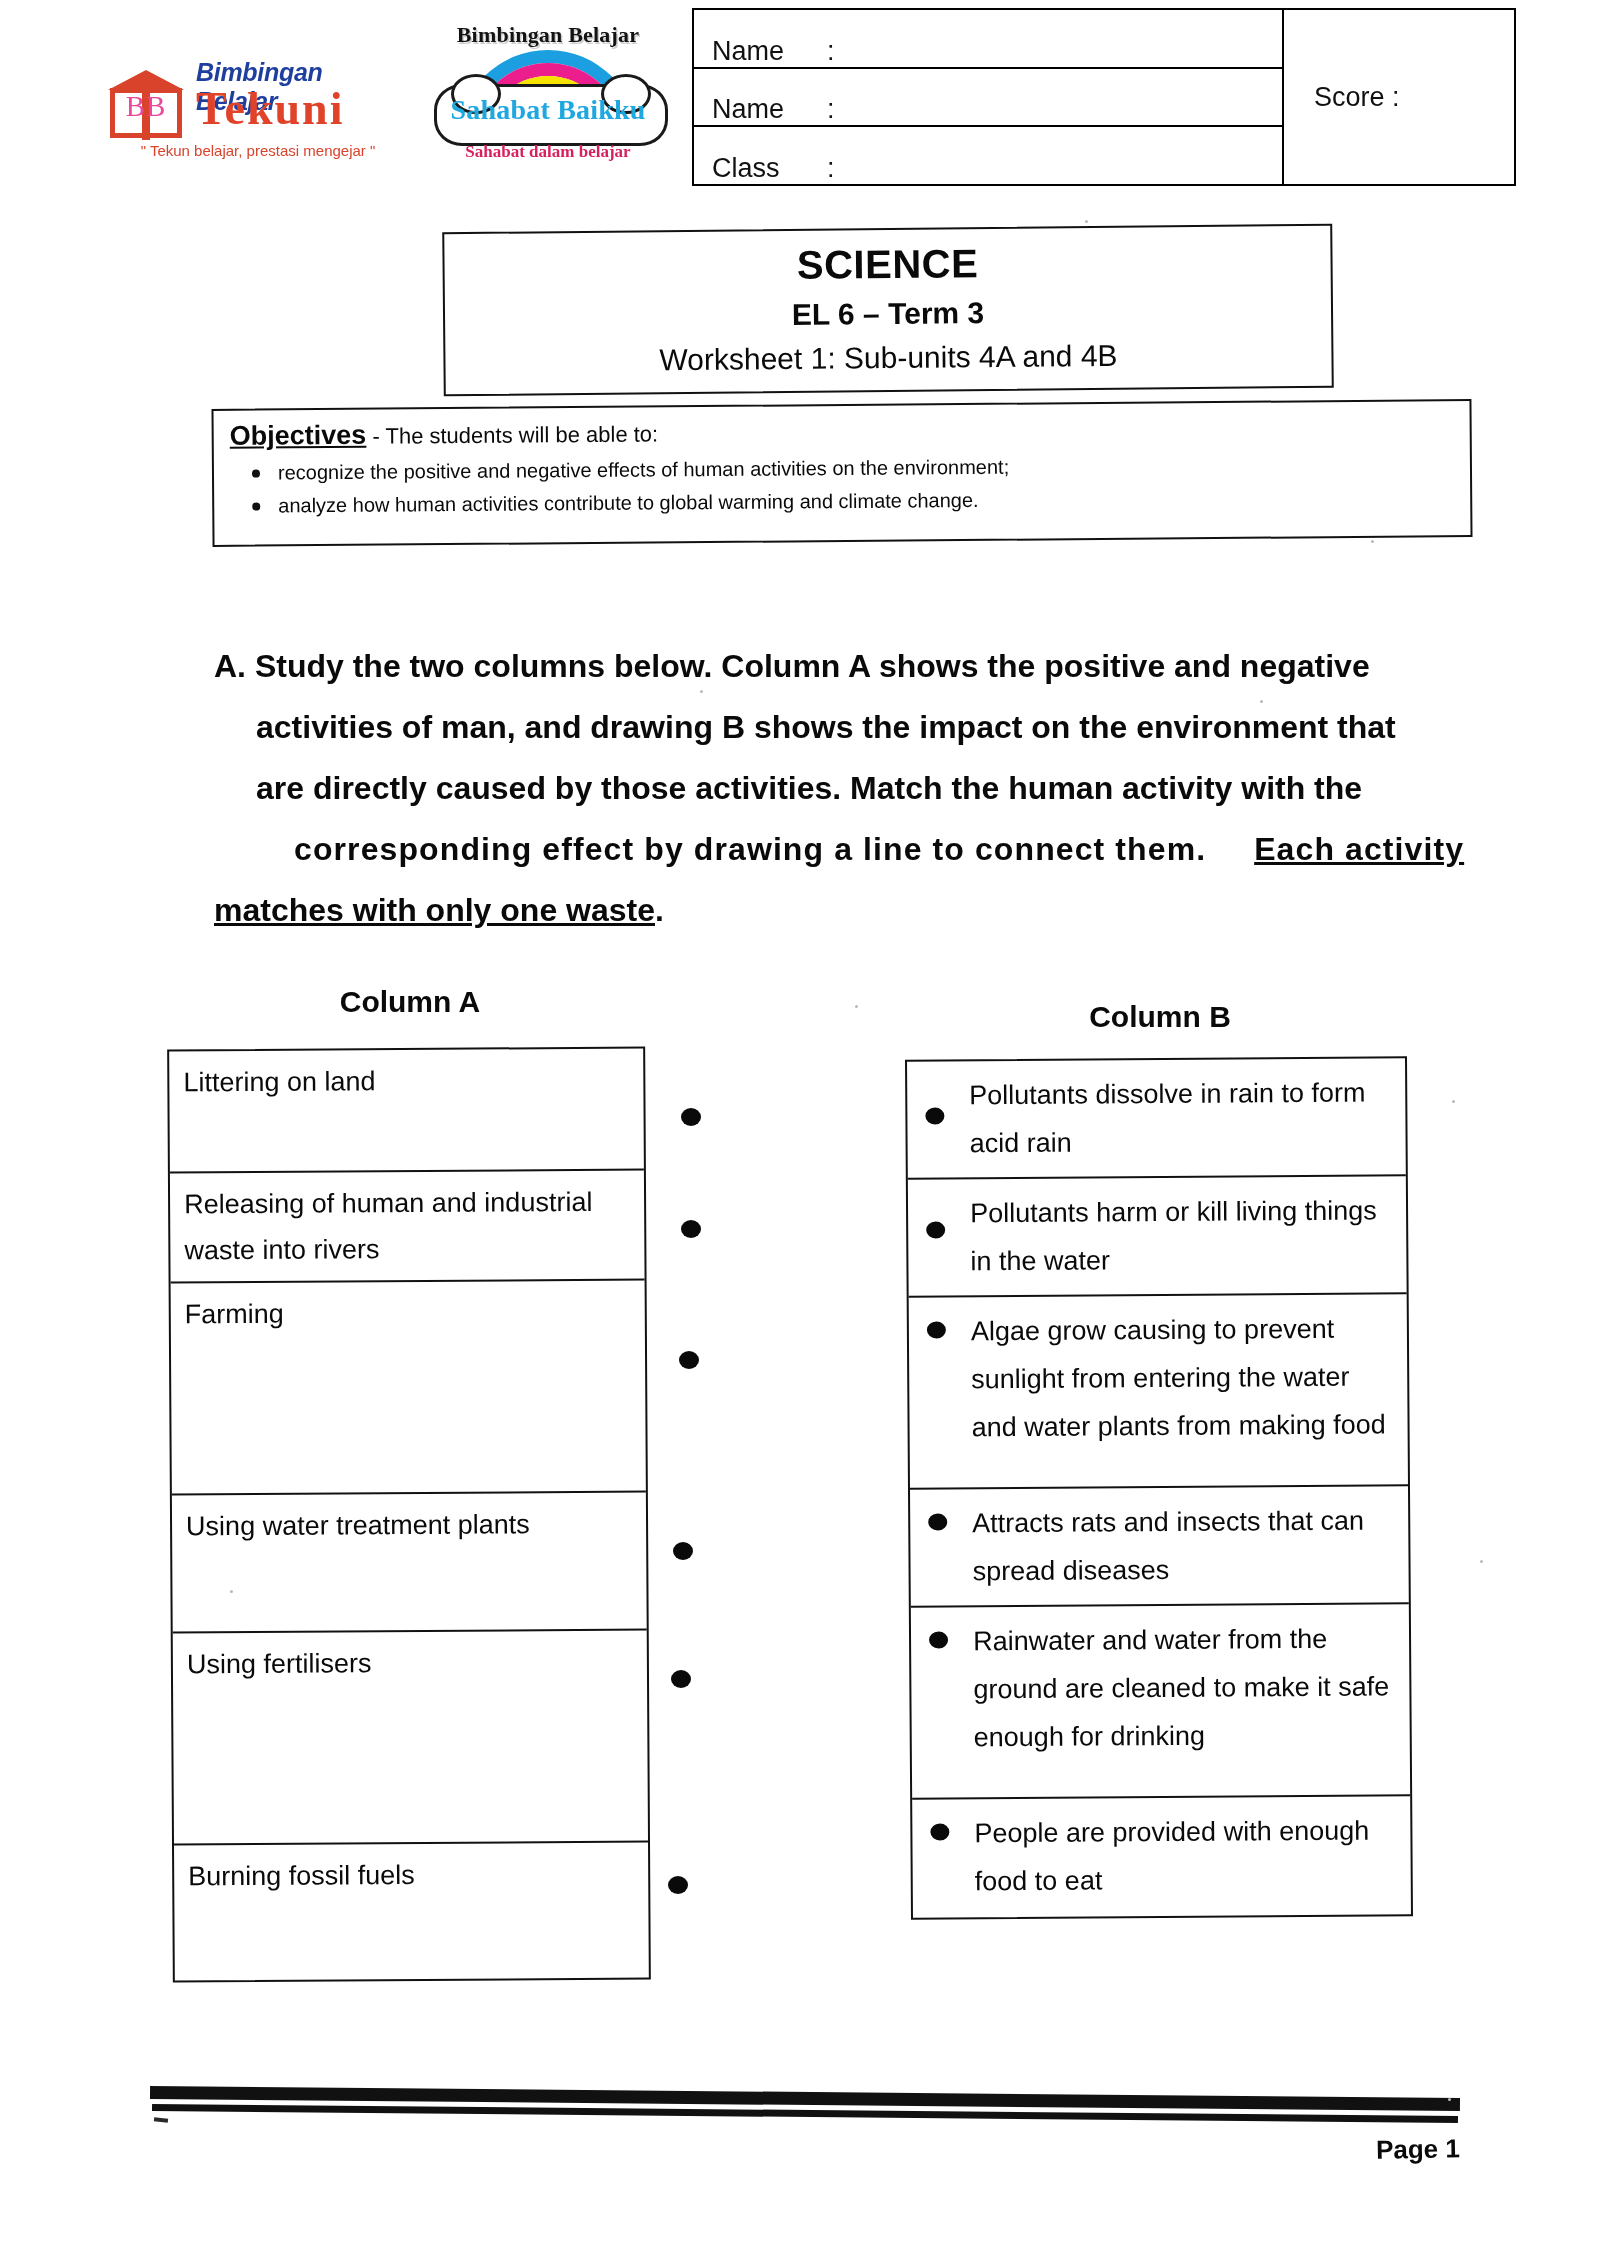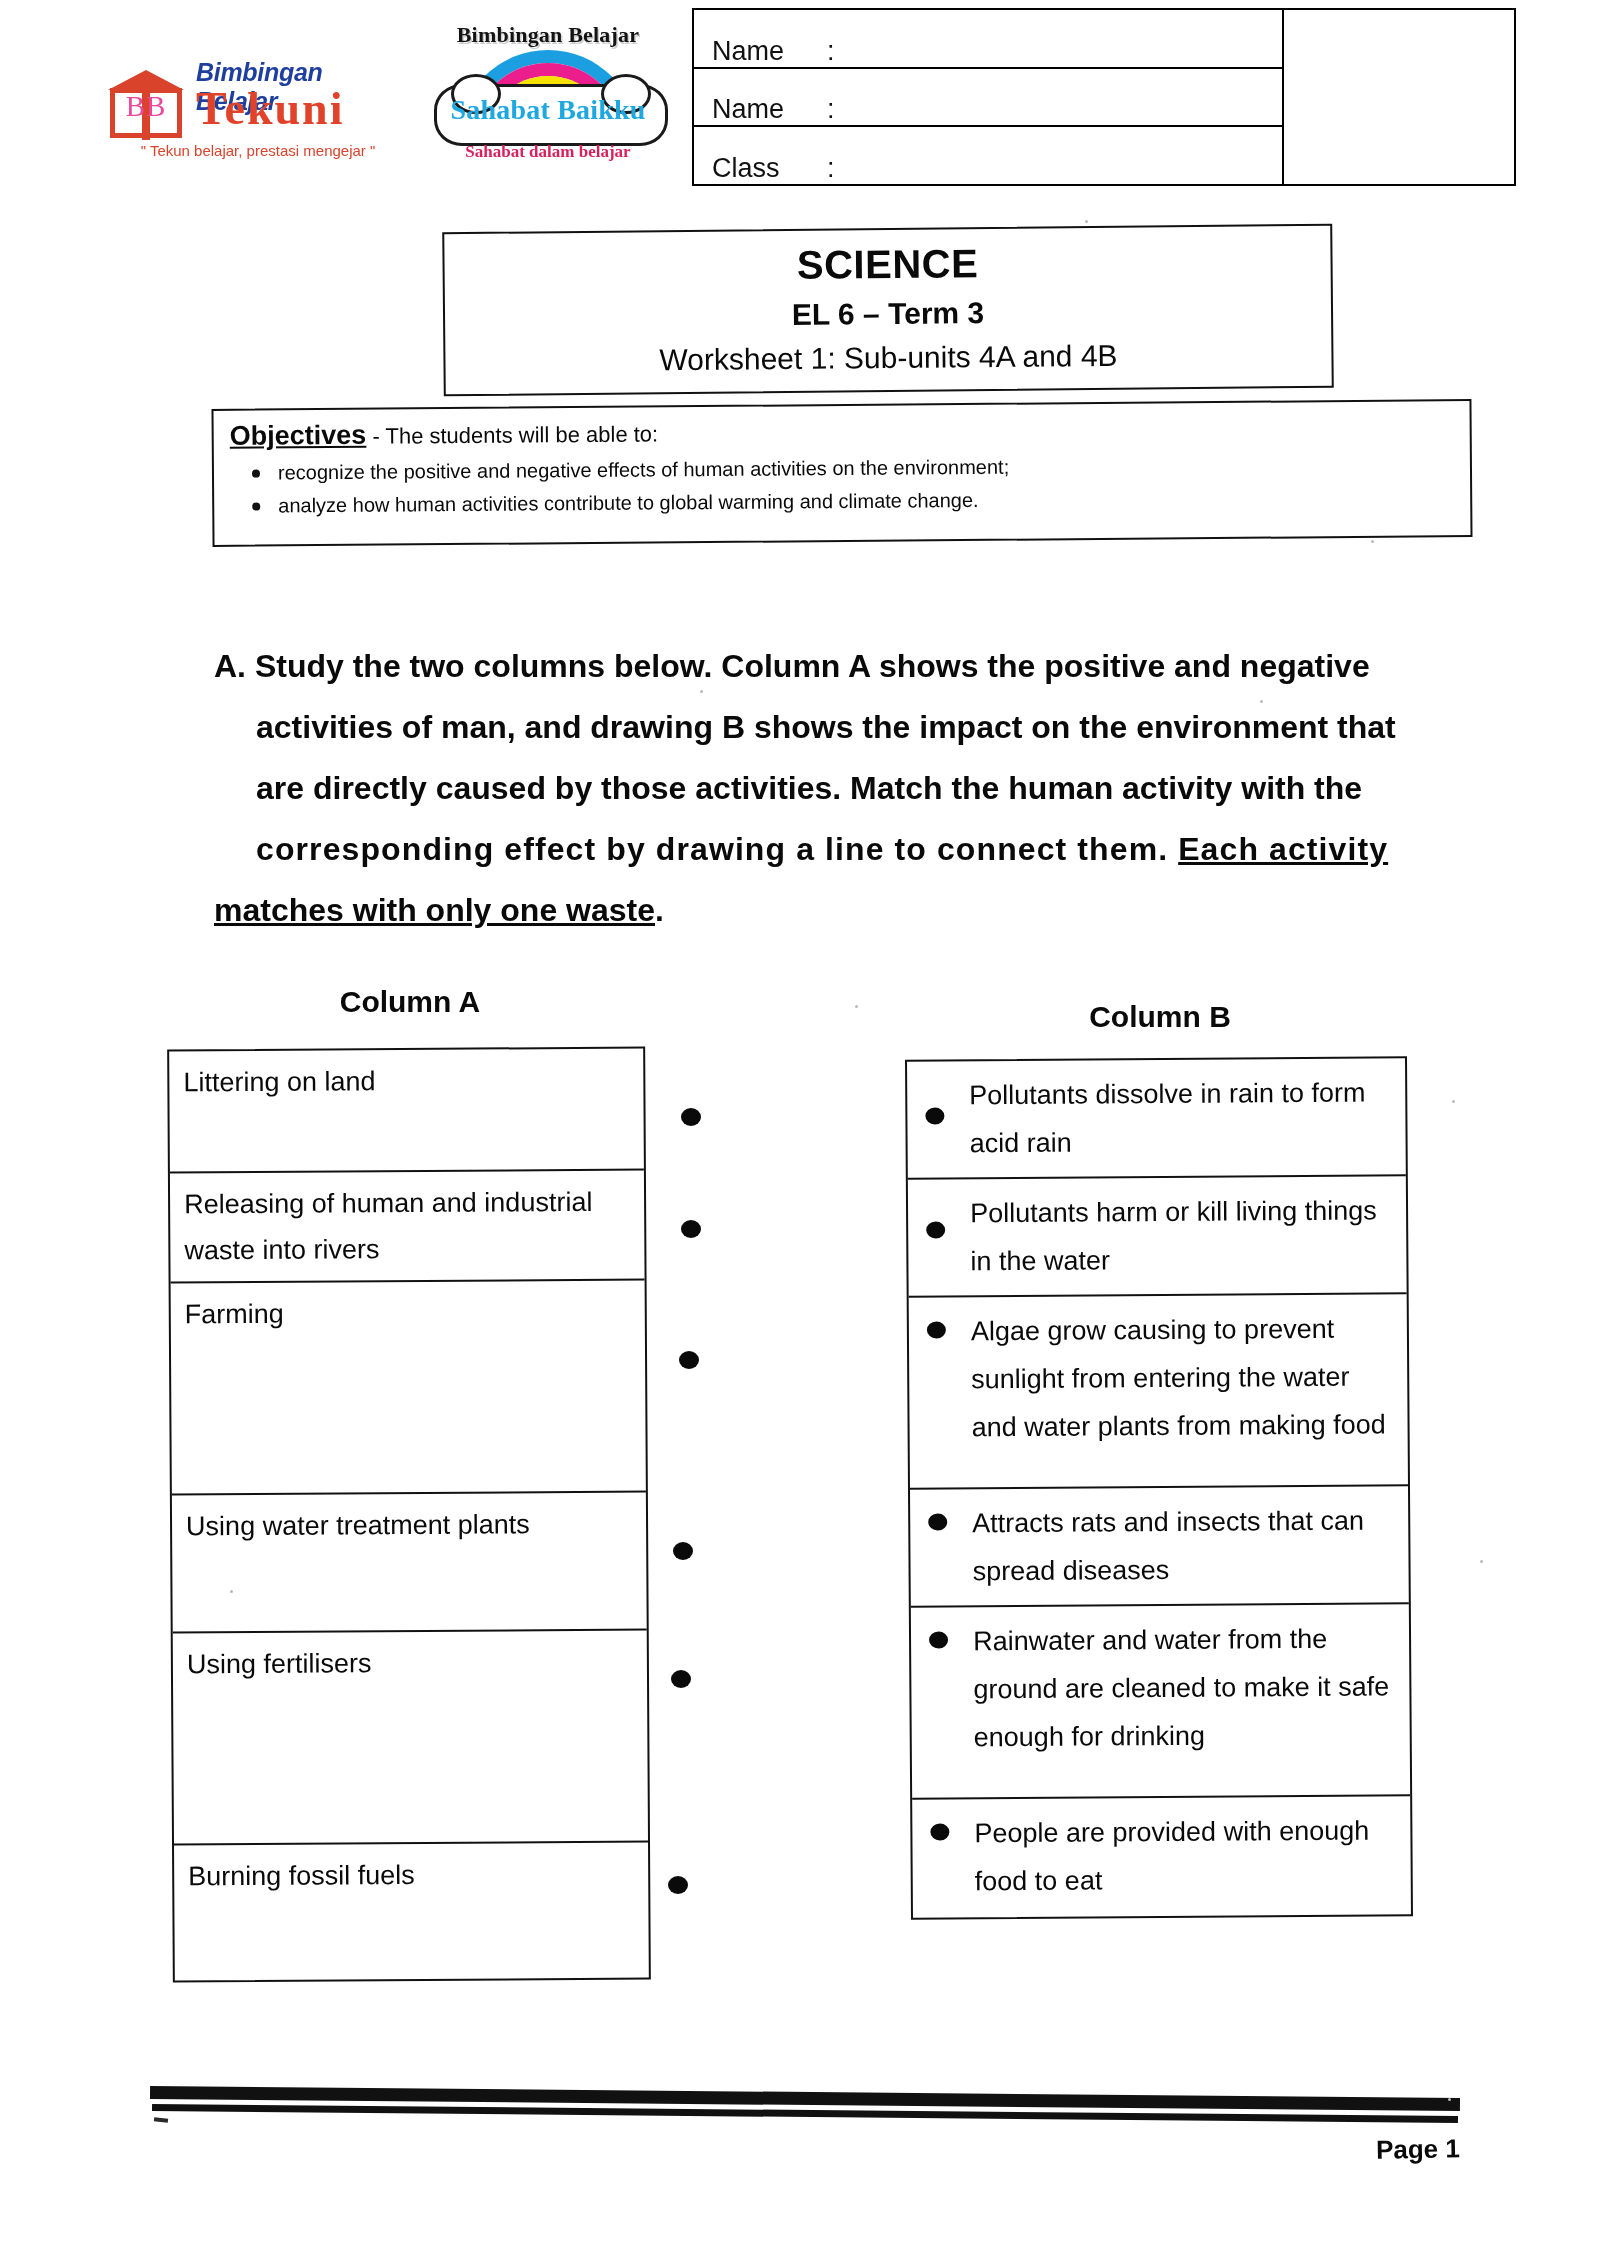--- a/index.html
+++ b/index.html
@@ -312,21 +312,21 @@
   .instr-line {
     font-family: "Liberation Sans", sans-serif;
     font-weight: bold;
     font-size: 32px;
     line-height: 61px;
     color: #0a0a0a;
     white-space: nowrap;
   }
   .instr-line.indent { padding-left: 42px; }
   .instr-line .u { text-decoration: underline; }
-  .instr-line .wide { letter-spacing: 1.1px; }
+  .instr-line .wide { letter-spacing: 1.1px; margin-left: 38px; }
 
   
   .col-a-head {
     position: absolute;
     left: 170px; top: 985px;
     width: 480px;
     text-align: center;
     font-family: "Liberation Sans", sans-serif;
     font-weight: bold;
     font-size: 30px;
@@ -474,20 +474,23 @@
       </div>
       <div class="info-row">
         <span class="info-label">Name</span>
         <span class="info-colon">:</span>
       </div>
       <div class="info-row">
         <span class="info-label">Class</span>
         <span class="info-colon">:</span>
       </div>
     </div>
+    <div class="info-right">
+      <span class="score-label">Score :</span>
+    </div>
   </div>
 </div>
 
 <div class="title-box">
   <div class="title-inner">
     <div class="t-science">SCIENCE</div>
     <div class="t-el">EL 6 – Term 3</div>
     <div class="t-ws">Worksheet 1: Sub-units 4A and 4B</div>
   </div>
 </div>

